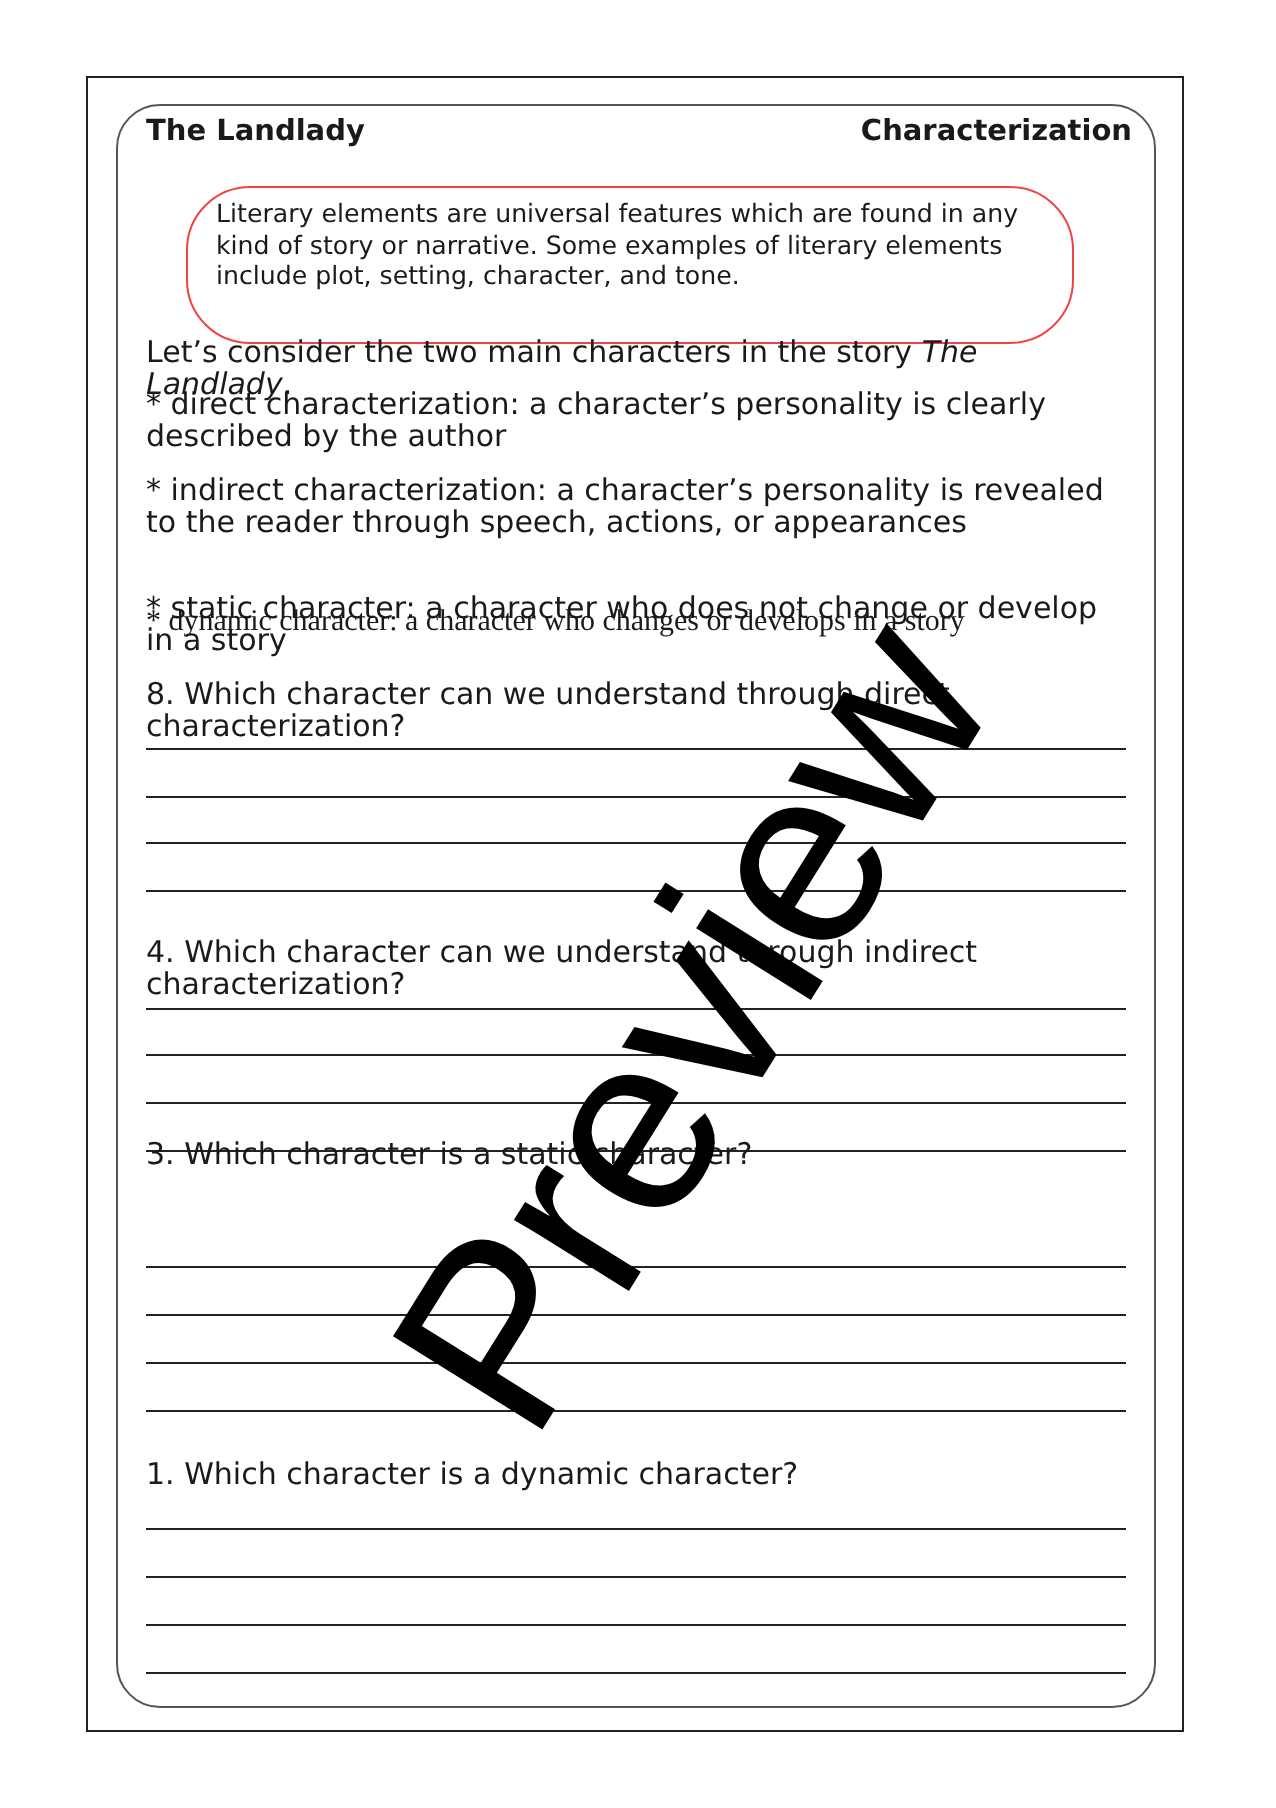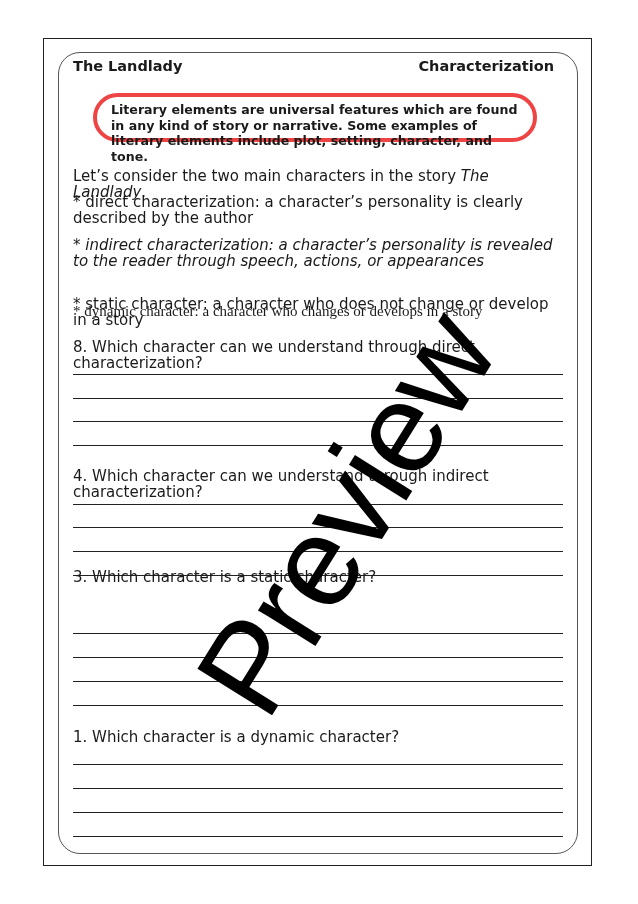--- a/index.html
+++ b/index.html
@@ -1,41 +1,41 @@
 <!DOCTYPE html>
 <html><head>
 <meta charset="utf-8">
 <style>
   html, body { margin:0; padding:0; background:#ffffff; }
   body { width:638px; height:904px; position:relative; overflow:hidden; font-family:"DejaVu Sans", sans-serif; color:#1a1a1a; }
   .outer { position:absolute; left:43px; top:38px; width:549px; height:828px; border:1px solid #222; box-sizing:border-box; }
   .inner { position:absolute; left:58px; top:52px; width:520px; height:802px; border:1px solid #555; border-radius:22px; box-sizing:border-box; }
   .hdr { position:absolute; top:58px; font-weight:bold; font-size:14.5px; }
   .hdr.left { left:73px; }
-  .hdr.right { right:84px; }
-  .oval { position:absolute; left:93px; top:93px; width:444px; height:49px; border:4px solid #ef4444; border-radius:32px; box-sizing:border-box; padding:5px 12px 0 14px; font-size:12.6px; line-height:15.5px;font-weight:bold; }
+  .hdr.right { right:72px; }
+  .oval { position:absolute; left:93px; top:93px; width:444px; height:79px; border:1px solid #ef4444; border-radius:32px; box-sizing:border-box; padding:5px 12px 0 14px; font-size:12.6px; line-height:15.5px; }
   .txt { position:absolute; left:73px; font-size:15px; line-height:15.5px; width:490px; }
   .line { position:absolute; left:73px; width:490px; height:0; border-top:1px solid #222; }
   .wm { position:absolute; left:125px; top:440px; font-family:"Liberation Sans", sans-serif; font-size:128px; color:#000; transform:rotate(-58deg); transform-origin:center; pointer-events:none; letter-spacing:-2px; }
 </style>
 </head>
 <body>
 
 <div class="outer"></div>
 <div class="inner"></div>
 
 <div class="hdr left">The Landlady</div>
 <div class="hdr right">Characterization</div>
 
 <div class="oval">Literary elements are universal features which are found in any kind of story or narrative. Some examples of literary elements include plot, setting, character, and tone.</div>
 
 <div class="txt" style="top:169px;"><span>Let’s consider the two main characters in the story </span><i>The Landlady</i><span>.</span></div>
 
 <div class="txt" style="top:195px;">* direct characterization: a character’s personality is clearly described by the author</div>
-<div class="txt" style="top:238px;font-style:italic;">* indirect characterization: a character’s personality is revealed to the reader through speech, actions, or appearances</div>
+<div class="txt" style="top:238px;">* indirect characterization: a character’s personality is revealed to the reader through speech, actions, or appearances</div>
 <div class="txt" style="top:281px;margin-top:16px;">* static character: a character who does not change or develop in a story</div>
 <div class="txt" style="top:304px;font-family:Liberation Serif, serif;">* dynamic character: a character who changes or develops in a story</div>
 
 <div class="txt" style="top:340px;">8. Which character can we understand through direct characterization?</div>
 <div class="line" style="top:374px;"></div>
 <div class="line" style="top:398px;"></div>
 <div class="line" style="top:421px;"></div>
 <div class="line" style="top:445px;"></div>
 
 <div class="txt" style="top:469px;">4. Which character can we understand through indirect characterization?</div>

